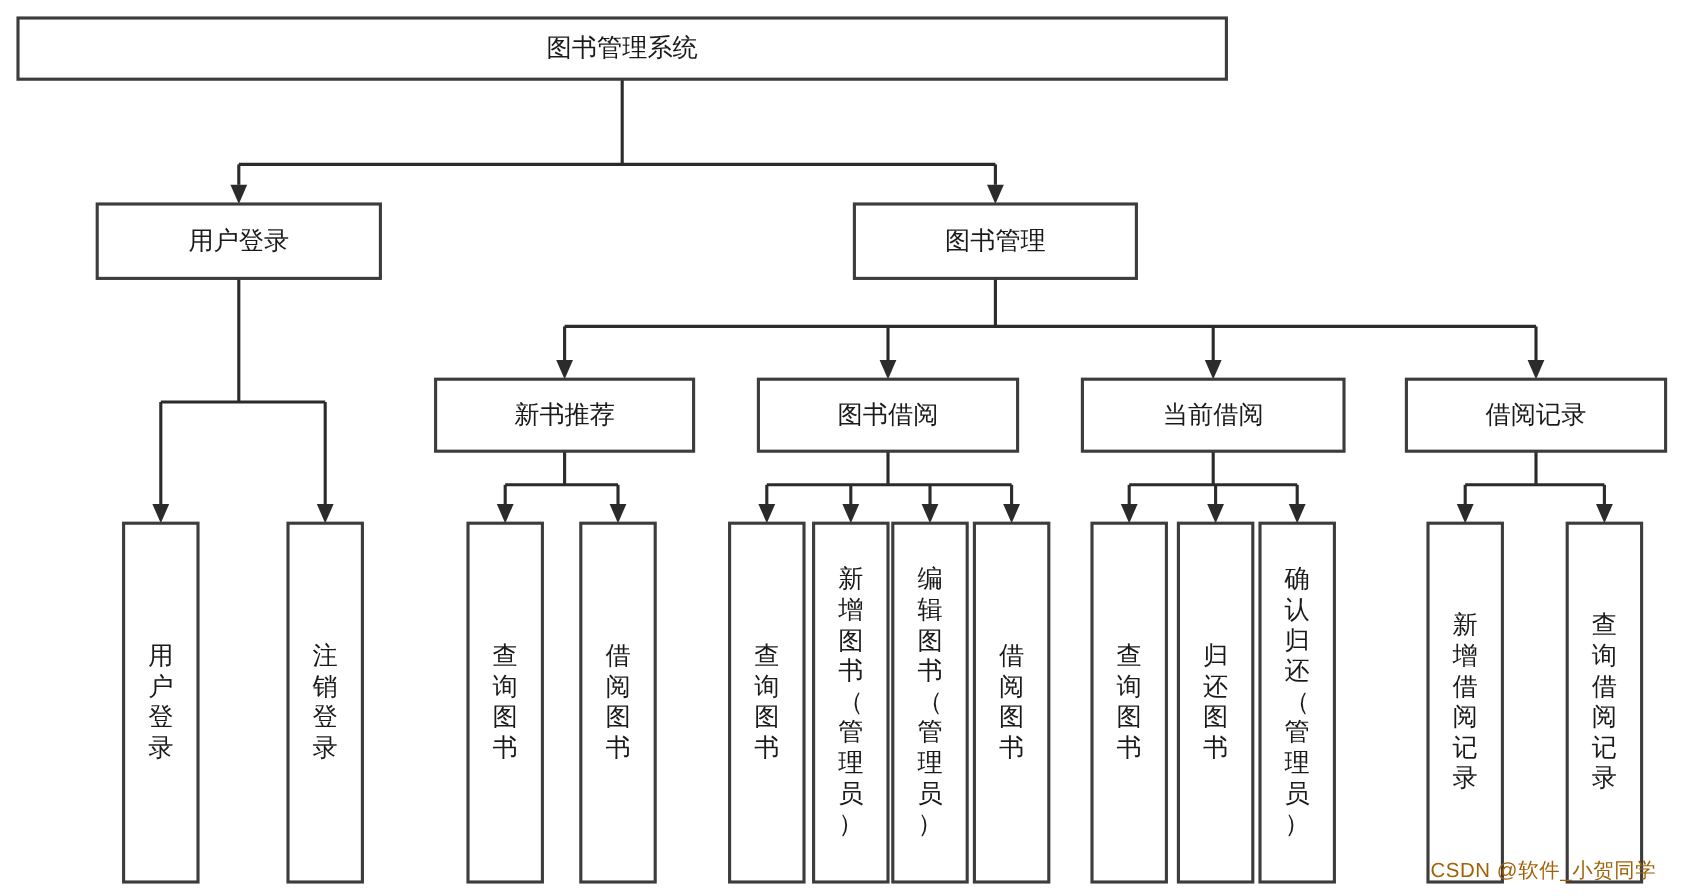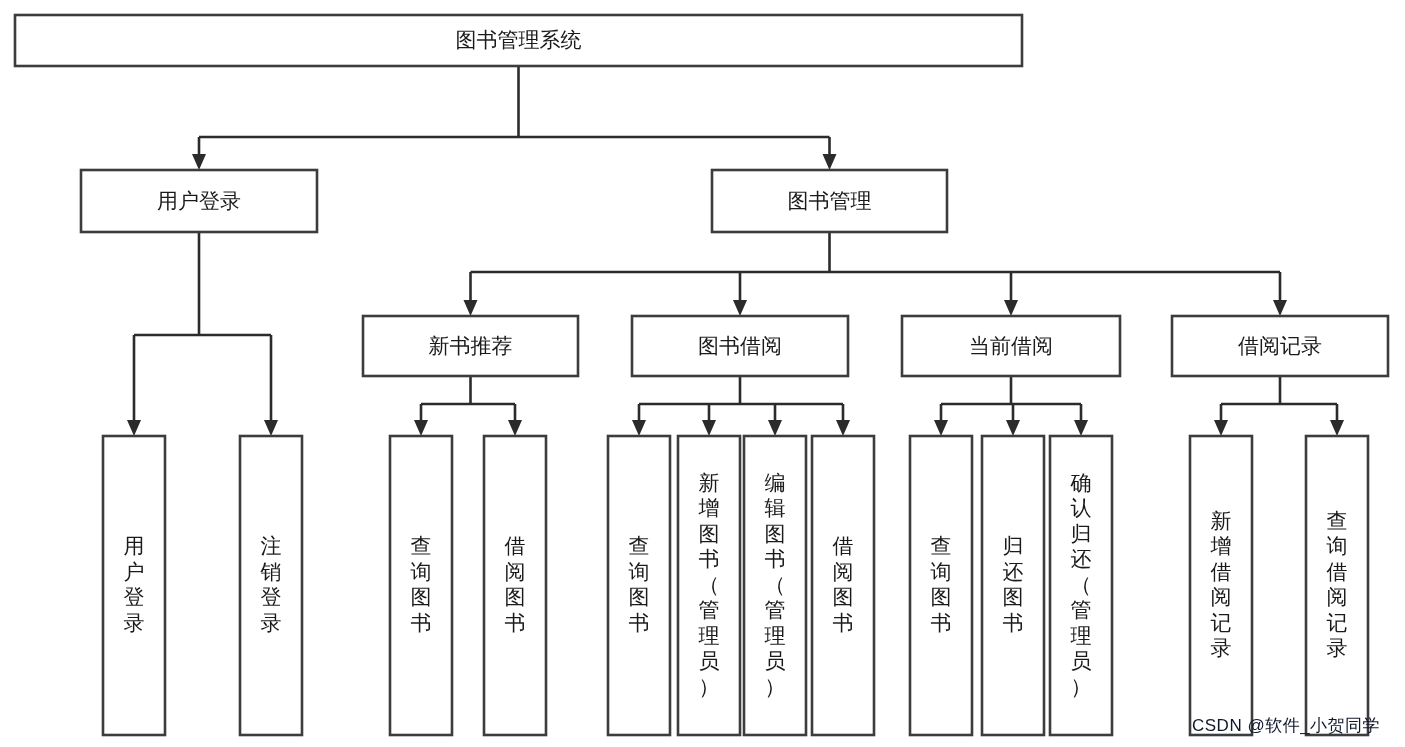--- a/index.html
+++ b/index.html
@@ -52,21 +52,21 @@
   .node-label-v {
     font-family: "Liberation Sans", "DejaVu Sans", sans-serif;
     font-size: 21px;
     fill: #1a1a1a;
     text-anchor: middle;
   }
   .watermark-text {
     position: absolute;
     font-family: "Liberation Sans", "DejaVu Sans", sans-serif;
     font-size: 17px;
-    color: #0f172a;
+    color: #a16207;
     white-space: nowrap;
     letter-spacing: 0.5px;
     pointer-events: none;
   }
 </style>
 </head>
 <body>
 
 <div id="diagram-root">
   <svg id="flow" viewBox="0 0 1405 747" xmlns="http://www.w3.org/2000/svg">

